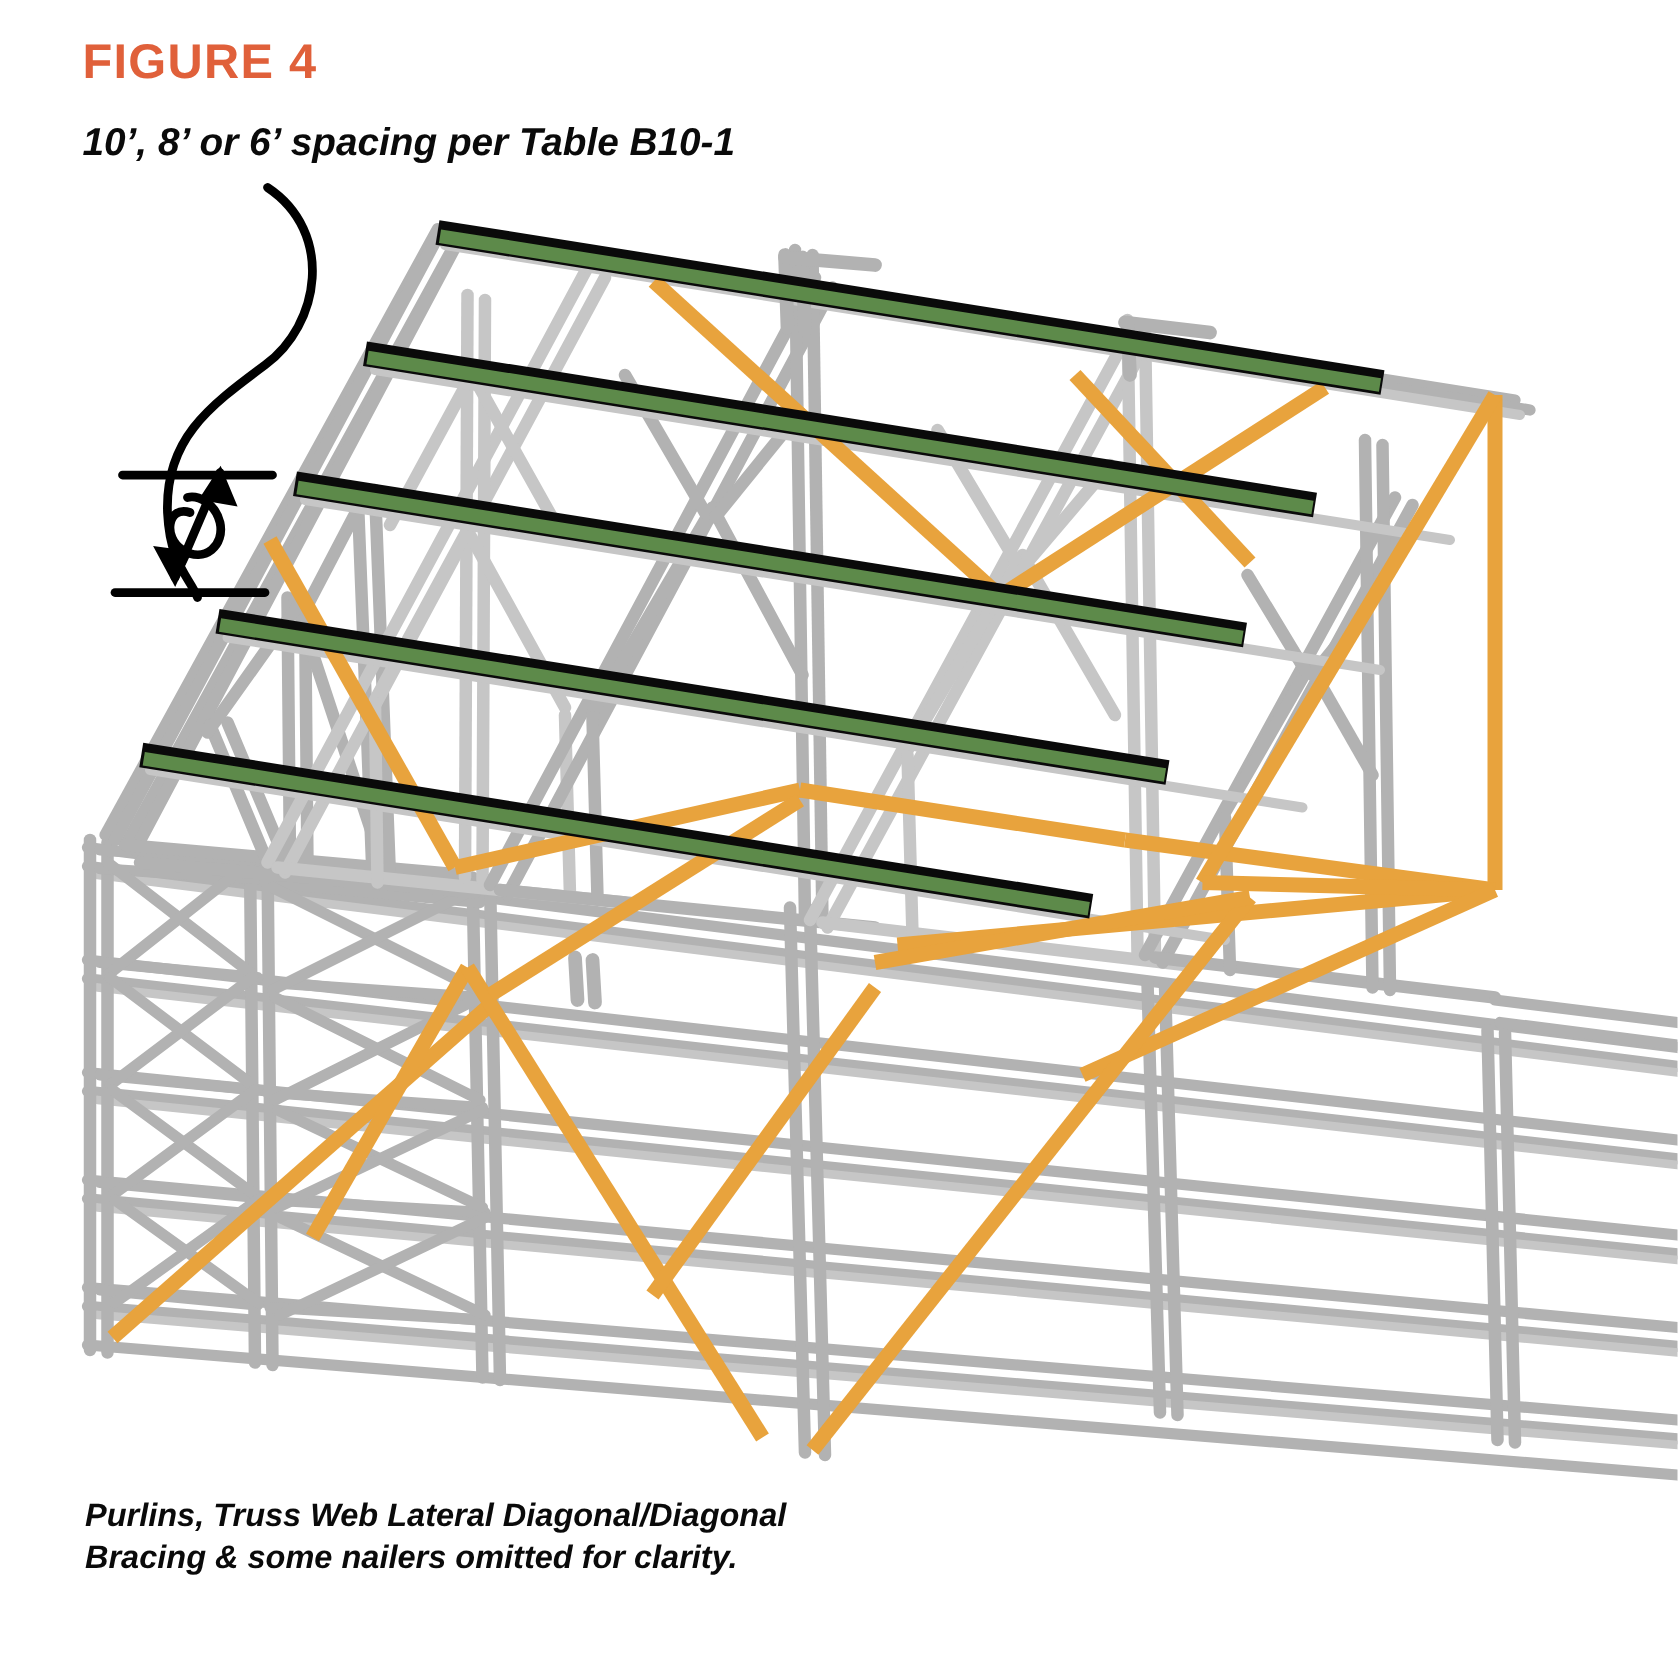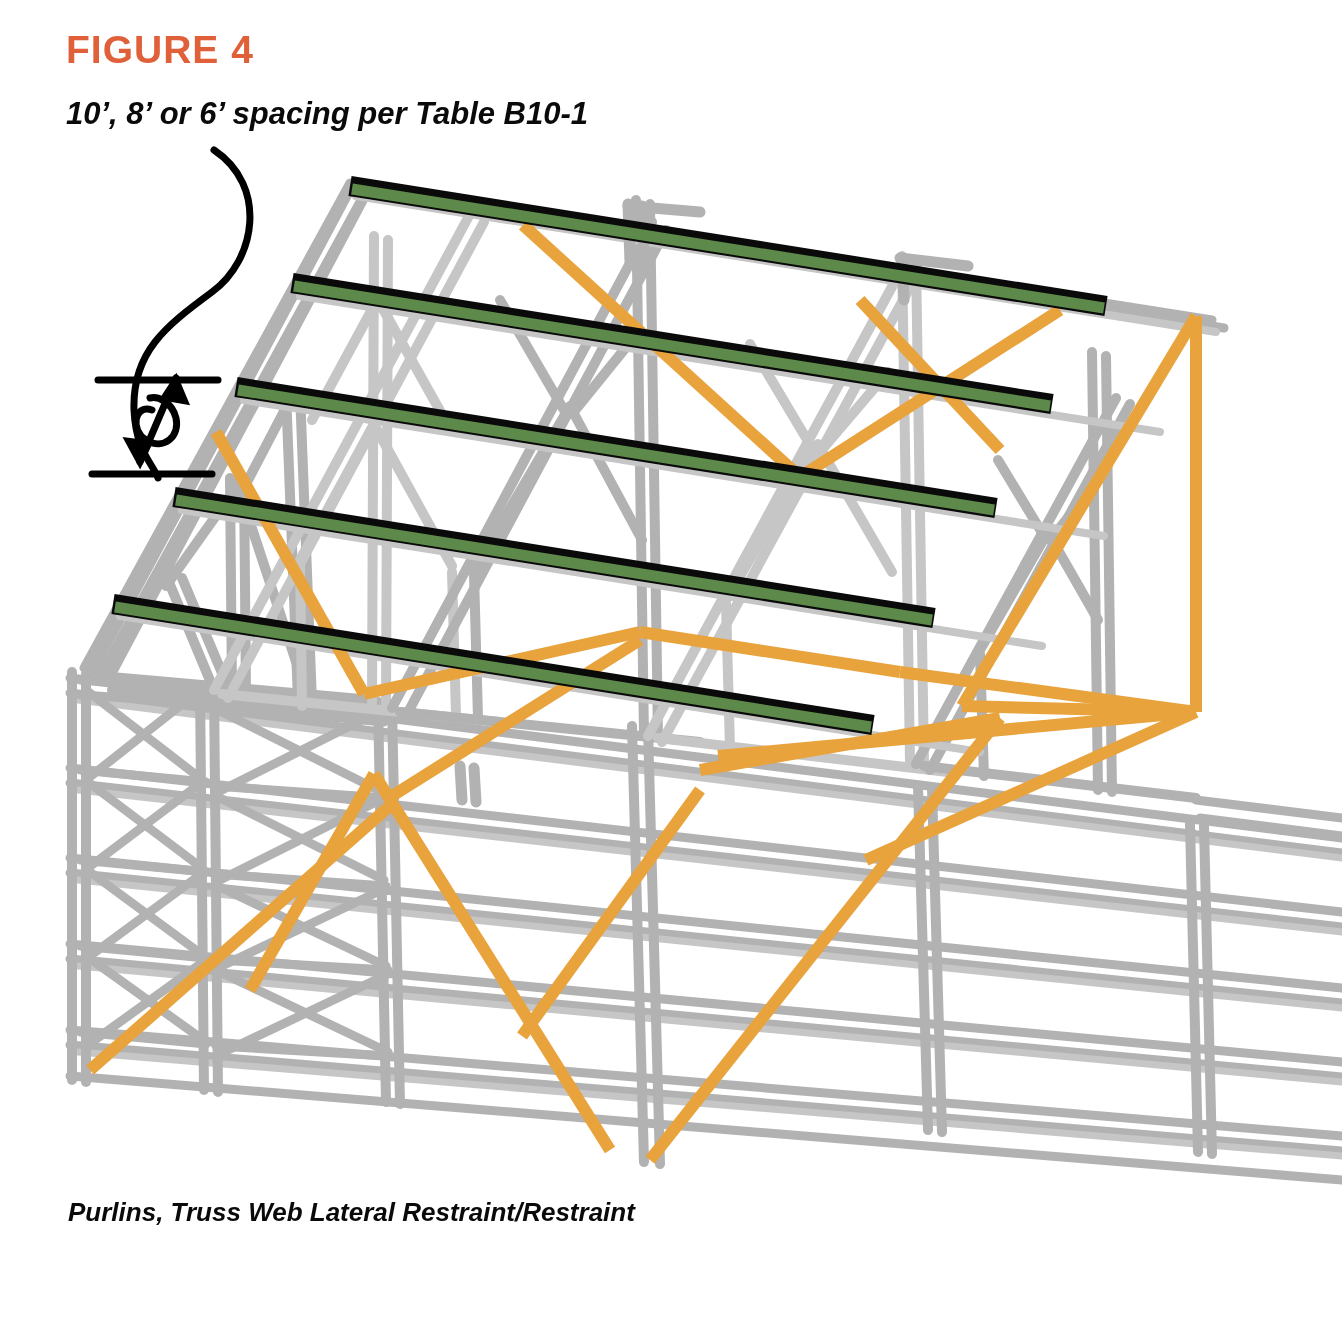--- a/index.html
+++ b/index.html
@@ -261,16 +261,17 @@
         <path d="M176 378 L163 398 L186 402 Z" fill="#000000" stroke-width="5"></path>
         <path d="M140 464 L150 443 L127 440 Z" fill="#000000" stroke-width="5"></path>
       </g>
       <path stroke-width="7" d="M152 410 C 134 404, 130 430, 146 440
                C 164 451, 180 436, 176 418
                C 172 402, 158 396, 150 398"></path>
     </g>
   </svg>
 
   <div id="caption">
-    <div>Purlins, Truss Web Lateral Restraint/Restraint</div>
+    <div>Purlins, Truss Web Lateral Diagonal/Diagonal</div>
+    <div>Bracing &amp; some nailers omitted for clarity.</div>
   </div>
 
 </div>
 
 </body></html>

